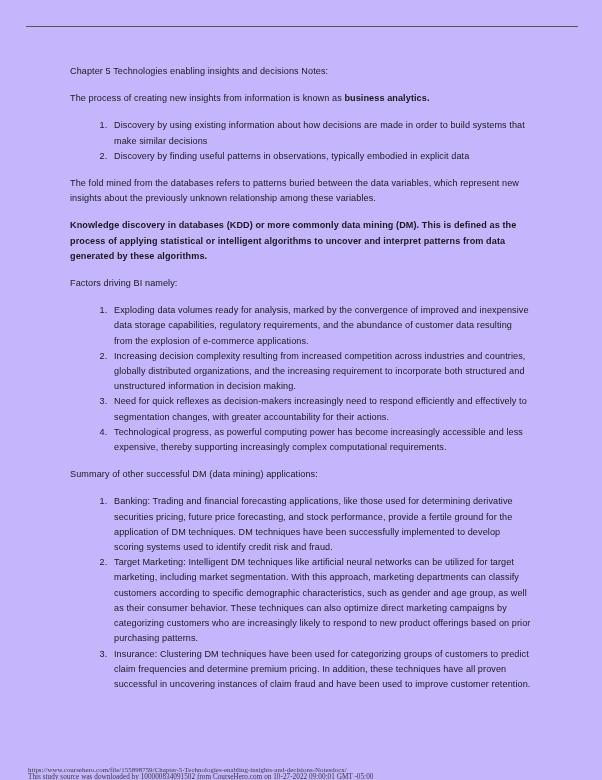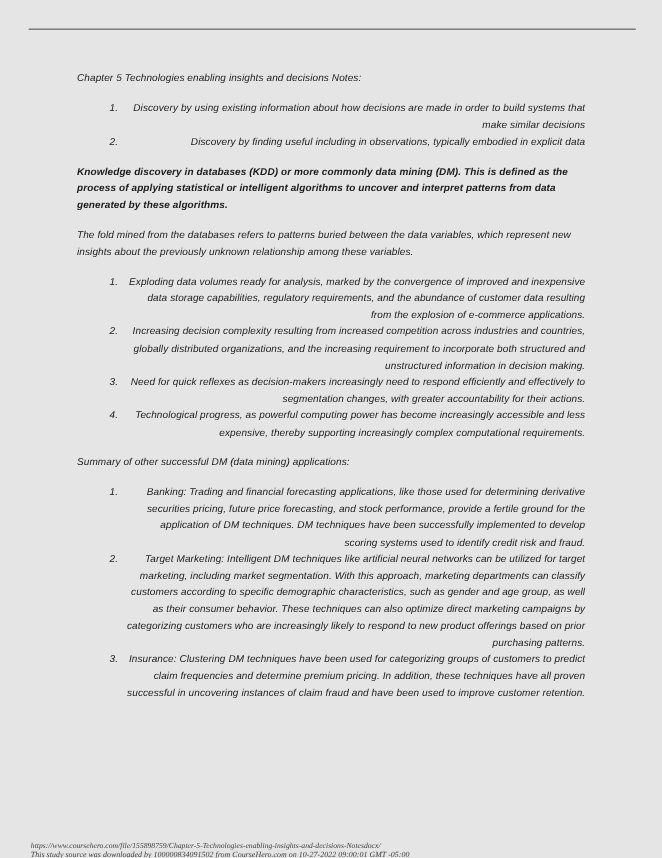--- a/index.html
+++ b/index.html
@@ -11,22 +11,21 @@
     width: 602px;
     height: 780px;
     position: relative;
     font-family: "Liberation Sans", sans-serif;
     color: #1a1a1a;
     overflow: hidden;
   }
   .page {
     position: absolute;
     inset: 0;
-    background: #e5e5e5;
-    font-style: italic;
+    background: #c4b5fd;
   }
   .top-rule {
     position: absolute;
     left: 26px;
     top: 26px;
     width: 552px;
     height: 0;
     border-top: 1.2px solid #555555;
   }
   .content {
@@ -51,21 +50,20 @@
     padding: 0 0 0 40px;
     list-style: decimal;
     font-size: 9.1px;
     line-height: 15.2px;
   }
   ol.numlist > li {
     margin: 0 0 0 0;
     padding-left: 4px;
     color: #1a1a1a;
     letter-spacing: 0.01em;
-    text-align: right;
   }
   ol.numlist > li::marker {
     font-size: 9.1px;
   }
   .footer {
     position: absolute;
     left: 28px;
     top: 772px;
     width: 550px;
   }
@@ -93,32 +91,34 @@
 <body>
 
 <div class="page">
 
   <div class="top-rule"></div>
 
   <div class="content">
 
     <p class="para">Chapter 5 Technologies enabling insights and decisions Notes:</p>
 
+    <p class="para"><span>The process of creating new insights from information is known as </span><span class="bold">business analytics.</span></p>
 
 
     <ol class="numlist">
       <li>Discovery by using existing information about how decisions are made in order to build systems that make similar decisions</li>
-      <li>Discovery by finding useful including in observations, typically embodied in explicit data</li>
+      <li>Discovery by finding useful patterns in observations, typically embodied in explicit data</li>
     </ol>
 
 
+    <p class="para">The fold mined from the databases refers to patterns buried between the data variables, which represent new insights about the previously unknown relationship among these variables.</p>
+
     <p class="para bold">Knowledge discovery in databases (KDD) or more commonly data mining (DM). This is defined as the process of applying statistical or intelligent algorithms to uncover and interpret patterns from data generated by these algorithms.</p>
 
-    <p class="para">The fold mined from the databases refers to patterns buried between the data variables, which represent new insights about the previously unknown relationship among these variables.</p>
-
+    <p class="para">Factors driving BI namely:</p>
 
     <ol class="numlist">
       <li>Exploding data volumes ready for analysis, marked by the convergence of improved and inexpensive data storage capabilities, regulatory requirements, and the abundance of customer data resulting from the explosion of e-commerce applications.</li>
       <li>Increasing decision complexity resulting from increased competition across industries and countries, globally distributed organizations, and the increasing requirement to incorporate both structured and unstructured information in decision making.</li>
       <li>Need for quick reflexes as decision-makers increasingly need to respond efficiently and effectively to segmentation changes, with greater accountability for their actions.</li>
       <li>Technological progress, as powerful computing power has become increasingly accessible and less expensive, thereby supporting increasingly complex computational requirements.</li>
     </ol>
 
     <p class="para">Summary of other successful DM (data mining) applications:</p>
 

